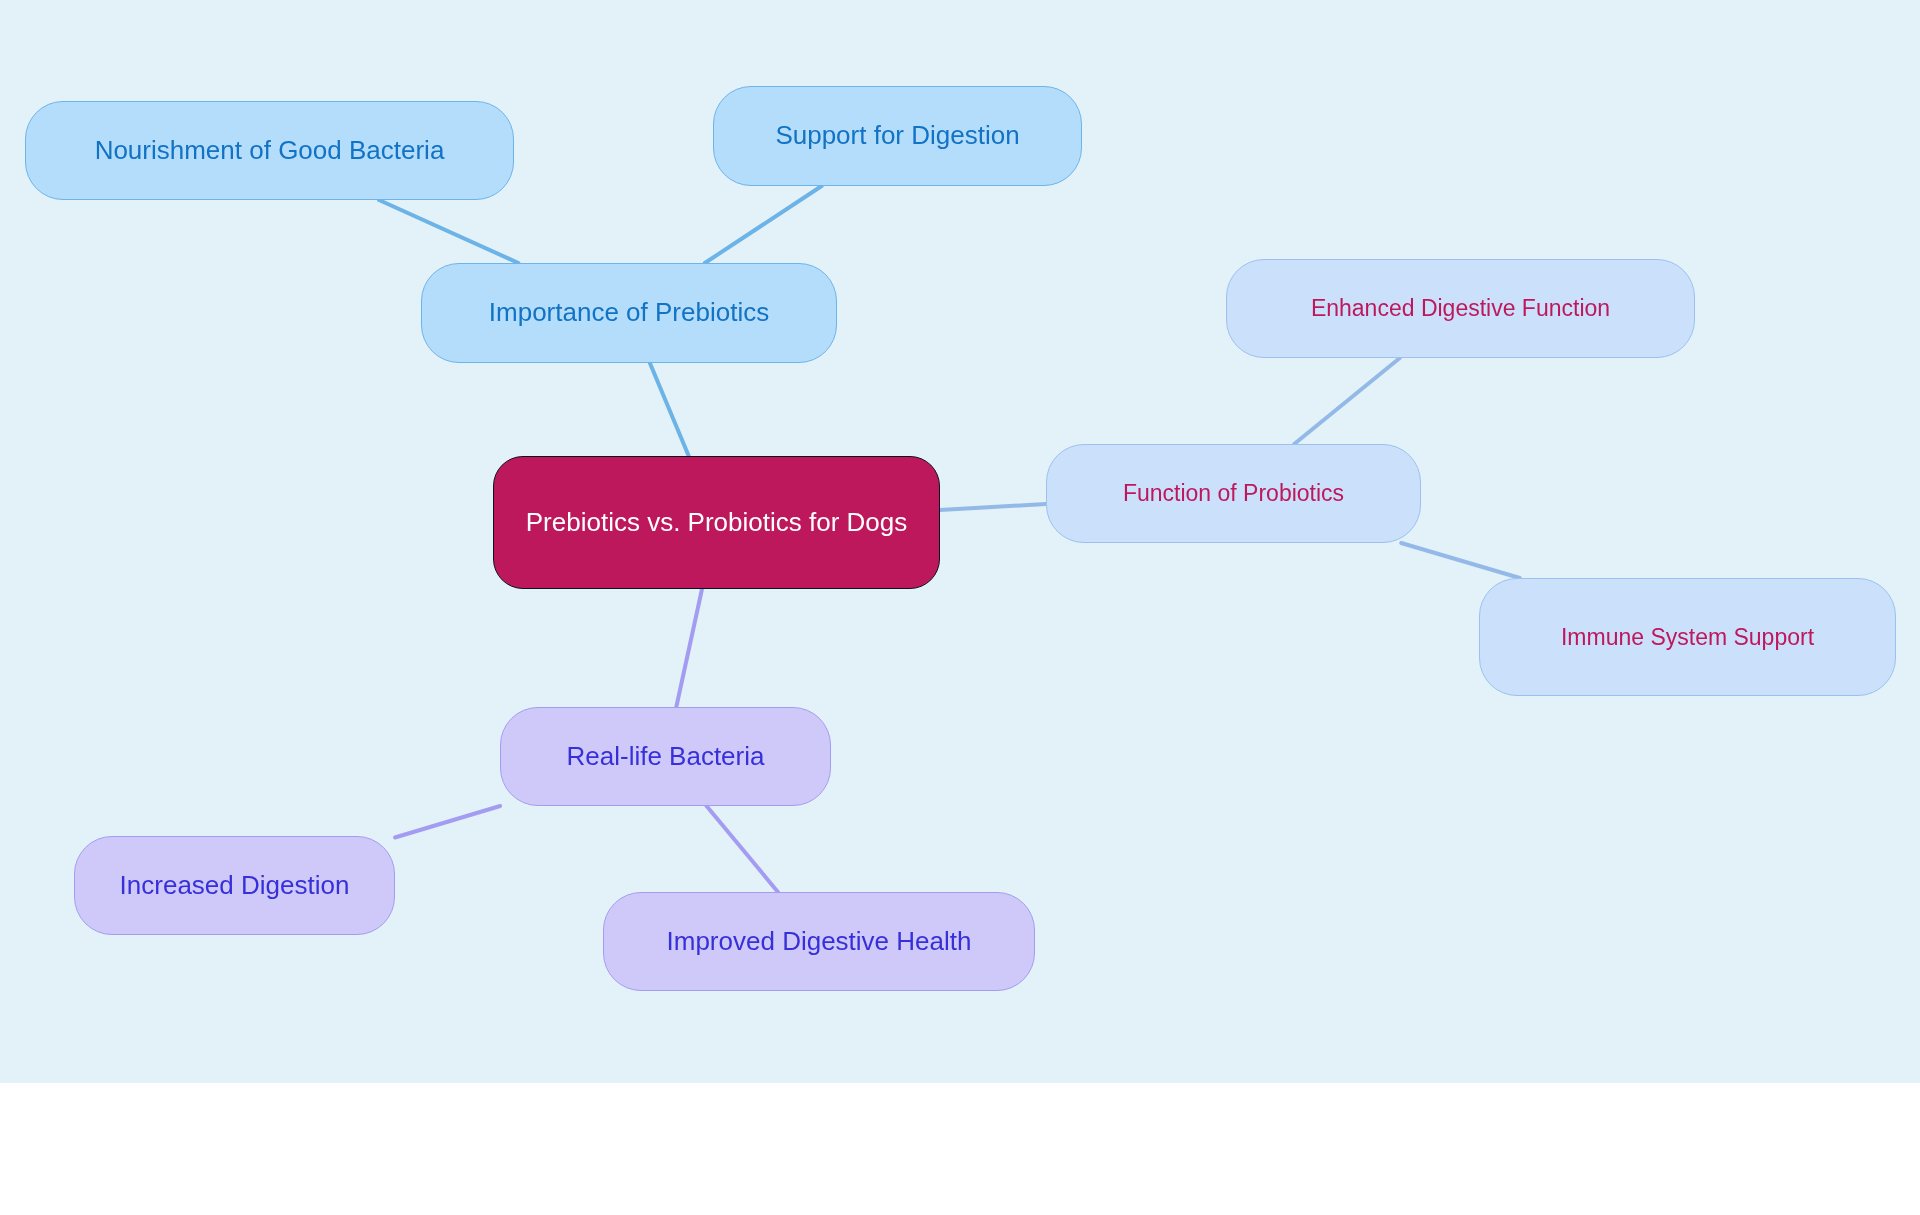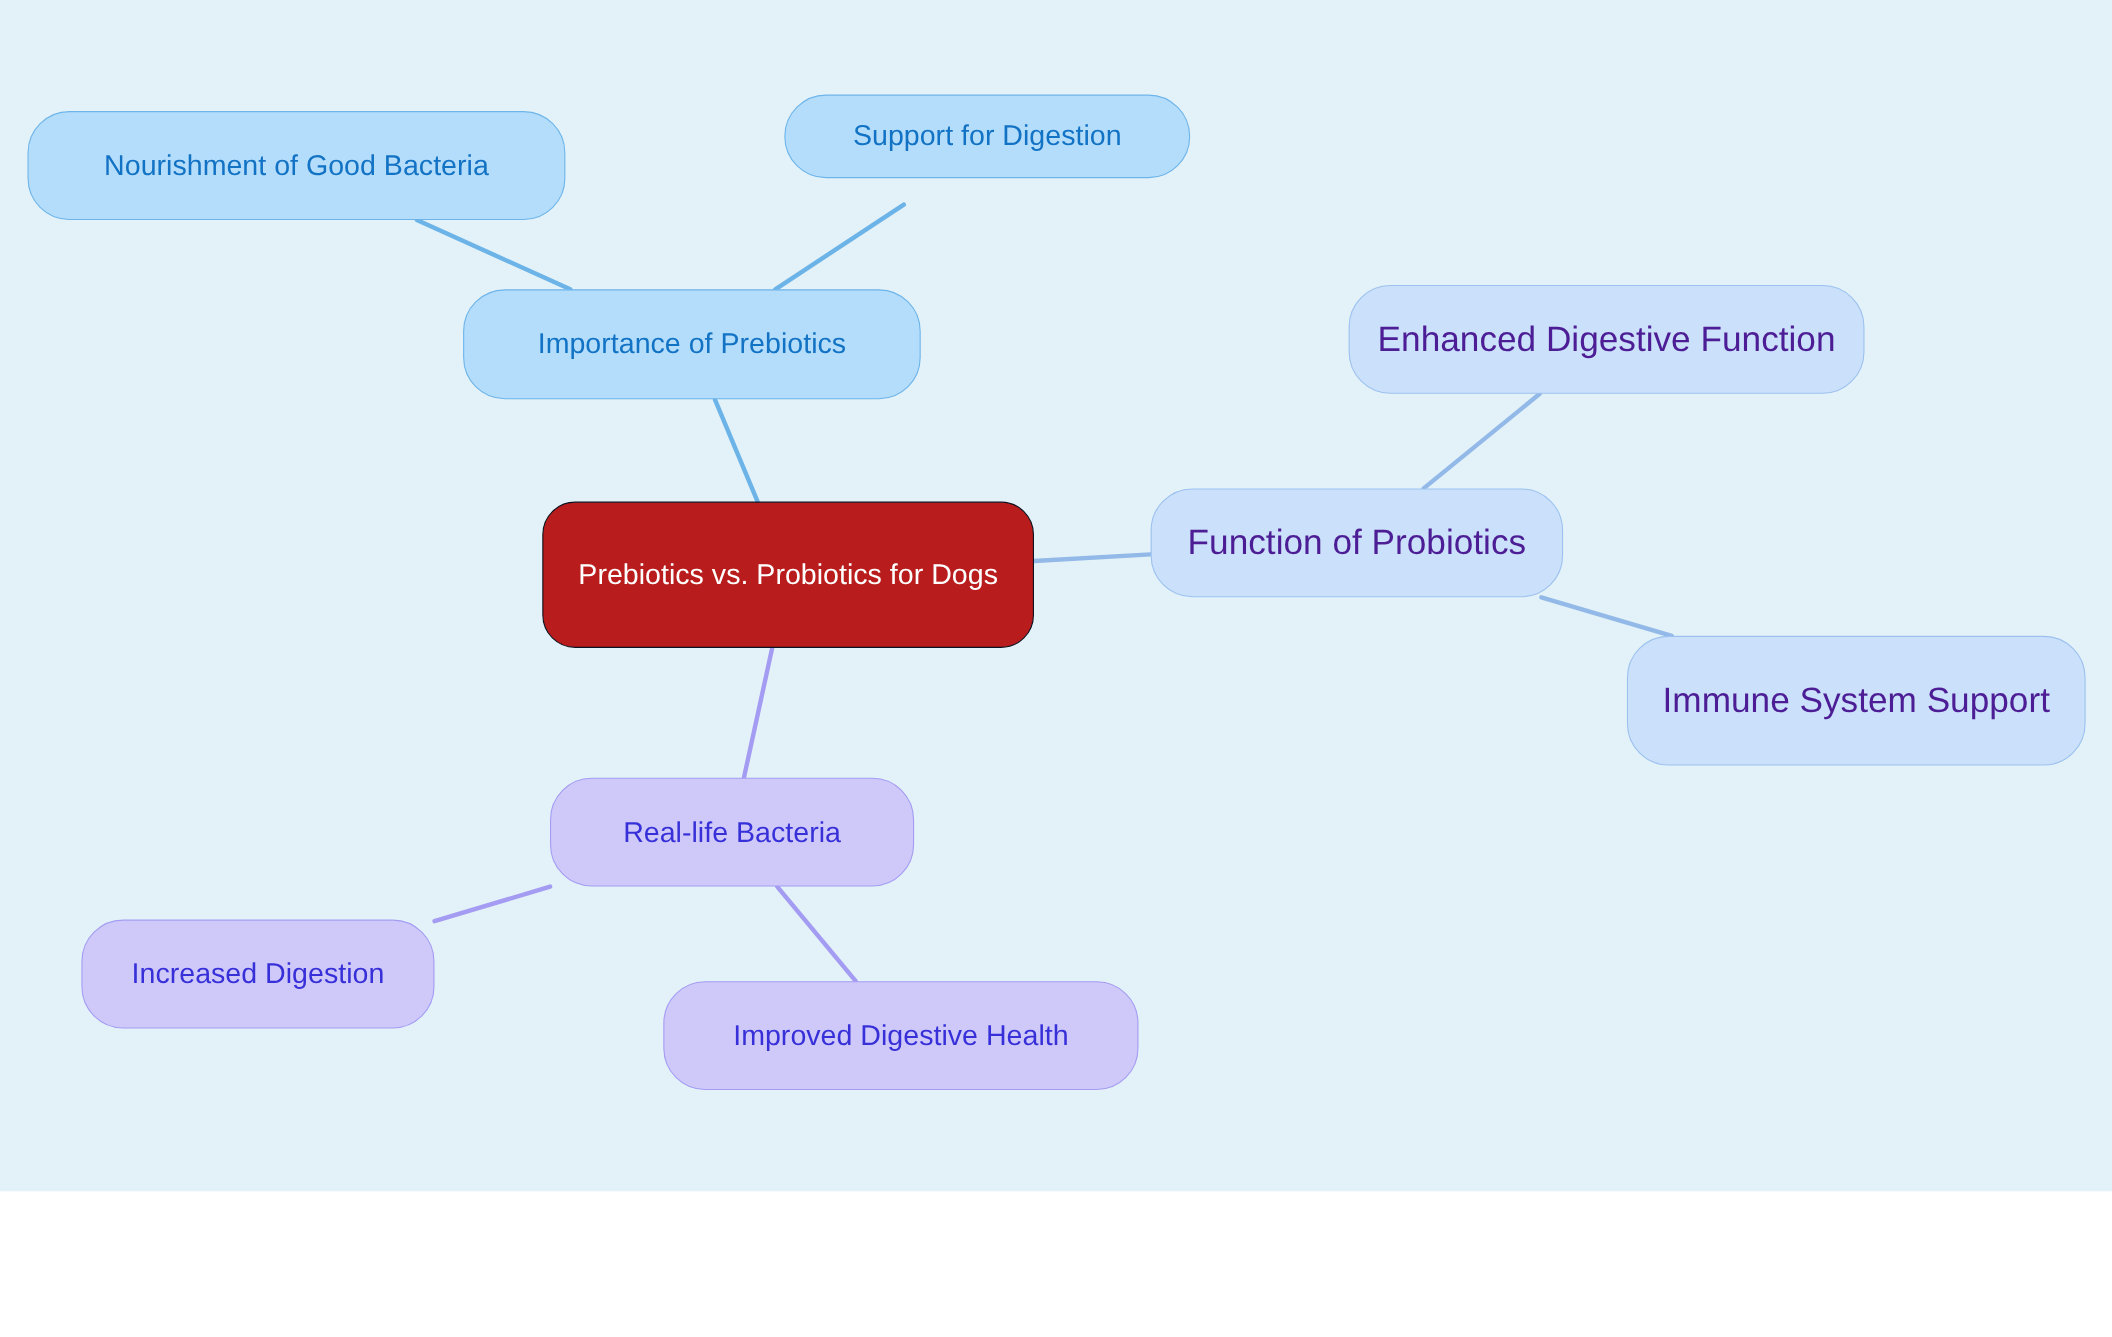--- a/index.html
+++ b/index.html
@@ -46,39 +46,39 @@
     display: flex;
     align-items: center;
     justify-content: center;
     border-radius: 38px;
     line-height: 1.22;
     white-space: pre-line;
     padding: 0 14px;
   }
 
   .node.root {
-    background: #b91c1c;
+    background: #be185d;
     color: #ffffff;
     border: 1px solid #0d1220;
     border-radius: 30px;
     font-size: 26px;
   }
 
   .node.blue {
     background: #b4ddfb;
     border: 1.6px solid #6db4ea;
     color: #1272c4;
     font-size: 26px;
   }
 
   .node.periwinkle {
     background: #cbe0fa;
     border: 1.6px solid #9cc1ef;
-    color: #4c1d95;
-    font-size: 32px;
+    color: #be185d;
+    font-size: 23px;
   }
 
   .node.purple {
     background: #cfc9fa;
     border: 1.6px solid #a49cf2;
     color: #3730d8;
     font-size: 26px;
   }
 
   
@@ -118,21 +118,21 @@
         <line x1="1294.2378378378378" y1="444" x2="1399.7621621621622" y2="358" stroke="#93b9e8" stroke-width="4" stroke-linecap="round"></line>
         <line x1="1401.2089552238806" y1="543" x2="1519.7910447761194" y2="578" stroke="#93b9e8" stroke-width="4" stroke-linecap="round"></line>
         <line x1="702.0064102564103" y1="589" x2="676.2884615384615" y2="707" stroke="#a49cf2" stroke-width="4" stroke-linecap="round"></line>
         <line x1="500.1162790697674" y1="806" x2="395" y2="837.4617169373549" stroke="#a49cf2" stroke-width="4" stroke-linecap="round"></line>
         <line x1="706.5716216216216" y1="806" x2="777.9283783783784" y2="892" stroke="#a49cf2" stroke-width="4" stroke-linecap="round"></line>
       </svg>
     <div id="node-layer">
         <div class="node root" style="left: 493px; top: 456px; width: 447px; height: 133px;">Prebiotics vs. Probiotics for Dogs</div>
         <div class="node blue" style="left: 421px; top: 263px; width: 416px; height: 100px;">Importance of Prebiotics</div>
         <div class="node blue" style="left: 25px; top: 101px; width: 489px; height: 99px;">Nourishment of Good Bacteria</div>
-        <div class="node blue" style="left: 713px; top: 86px; width: 369px; height: 76px;">Support for Digestion</div>
+        <div class="node blue" style="left: 713px; top: 86px; width: 369px; height: 100px;">Support for Digestion</div>
         <div class="node periwinkle" style="left: 1046px; top: 444px; width: 375px; height: 99px;">Function of Probiotics</div>
         <div class="node periwinkle" style="left: 1226px; top: 259px; width: 469px; height: 99px;">Enhanced Digestive Function</div>
         <div class="node periwinkle" style="left: 1479px; top: 578px; width: 417px; height: 118px;">Immune System Support</div>
         <div class="node purple" style="left: 500px; top: 707px; width: 331px; height: 99px;">Real-life Bacteria</div>
         <div class="node purple" style="left: 74px; top: 836px; width: 321px; height: 99px;">Increased Digestion</div>
         <div class="node purple" style="left: 603px; top: 892px; width: 432px; height: 99px;">Improved Digestive Health</div>
       </div>
   </div>
 
 

